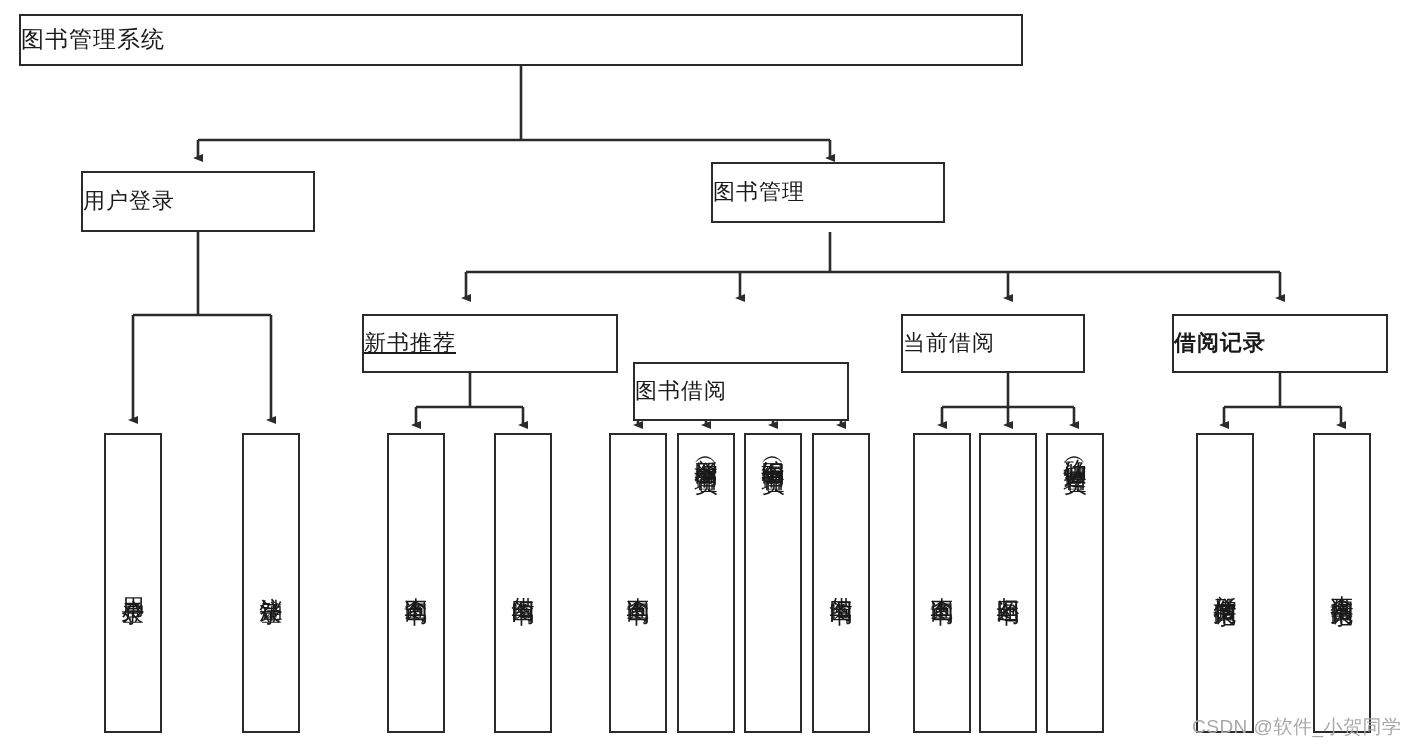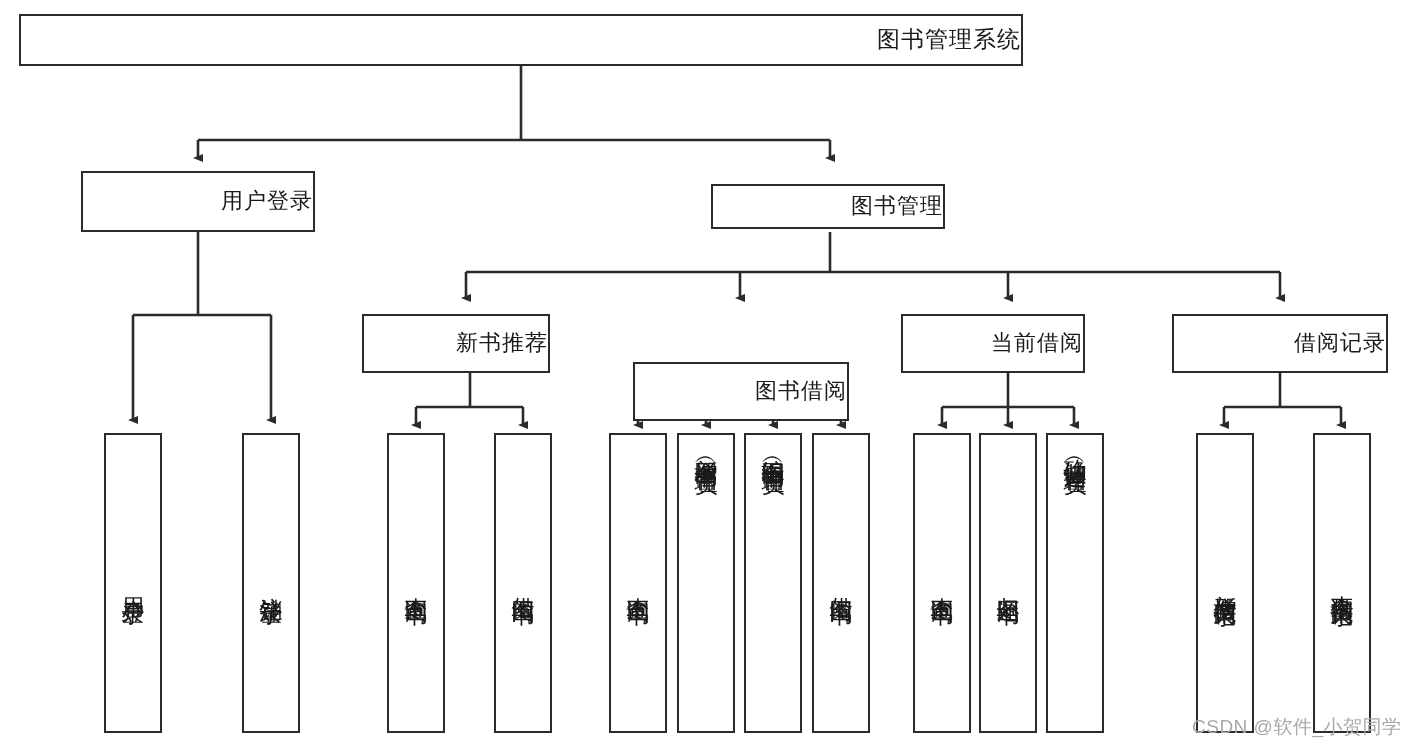--- a/index.html
+++ b/index.html
@@ -24,21 +24,21 @@
     width: 1405px;
     height: 747px;
   }
   .node {
     position: absolute;
     box-sizing: border-box;
     border: 2px solid #2b2b2b;
     background: #ffffff;
     display: flex;
     align-items: center;
-    justify-content: flex-end;
+    justify-content: flex-start;
     color: #1a1a1a;
   }
   .node-h {
     font-size: 22px;
     line-height: 1.2;
     letter-spacing: 1px;
     white-space: nowrap;
   }
   .node-root .node-h { font-size: 23px; }
   .node-v {
@@ -134,34 +134,34 @@
     </g>
   </svg>
 
   <div class="node node-root" style="left:19px; top:14px; width:1004px; height:52px;">
     <span class="node-h">图书管理系统</span>
   </div>
 
   <div class="node" style="left:81px; top:171px; width:234px; height:61px;">
     <span class="node-h">用户登录</span>
   </div>
-  <div class="node" style="left:711px; top:184px; width:234px; height:45px;">
+  <div class="node" style="left:711px; top:162px; width:234px; height:61px;">
     <span class="node-h">图书管理</span>
   </div>
 
-  <div class="node" style="left:362px; top:314px; width:188px; height:59px;">
+  <div class="node" style="left:362px; top:314px; width:256px; height:59px;text-decoration:underline;">
     <span class="node-h">新书推荐</span>
   </div>
   <div class="node" style="left:633px; top:314px; width:216px; height:59px;margin-top:48px;">
     <span class="node-h">图书借阅</span>
   </div>
   <div class="node" style="left:901px; top:314px; width:184px; height:59px;">
     <span class="node-h">当前借阅</span>
   </div>
-  <div class="node" style="left:1172px; top:314px; width:216px; height:59px;">
+  <div class="node" style="left:1172px; top:314px; width:216px; height:59px;font-weight:bold;">
     <span class="node-h">借阅记录</span>
   </div>
 
   <div class="node node-leaf center-text" style="left:104px; top:433px; width:58px; height:300px;">
     <span class="node-v">用户登录</span>
   </div>
   <div class="node node-leaf center-text" style="left:242px; top:433px; width:58px; height:300px;">
     <span class="node-v">注销登录</span>
   </div>
 

